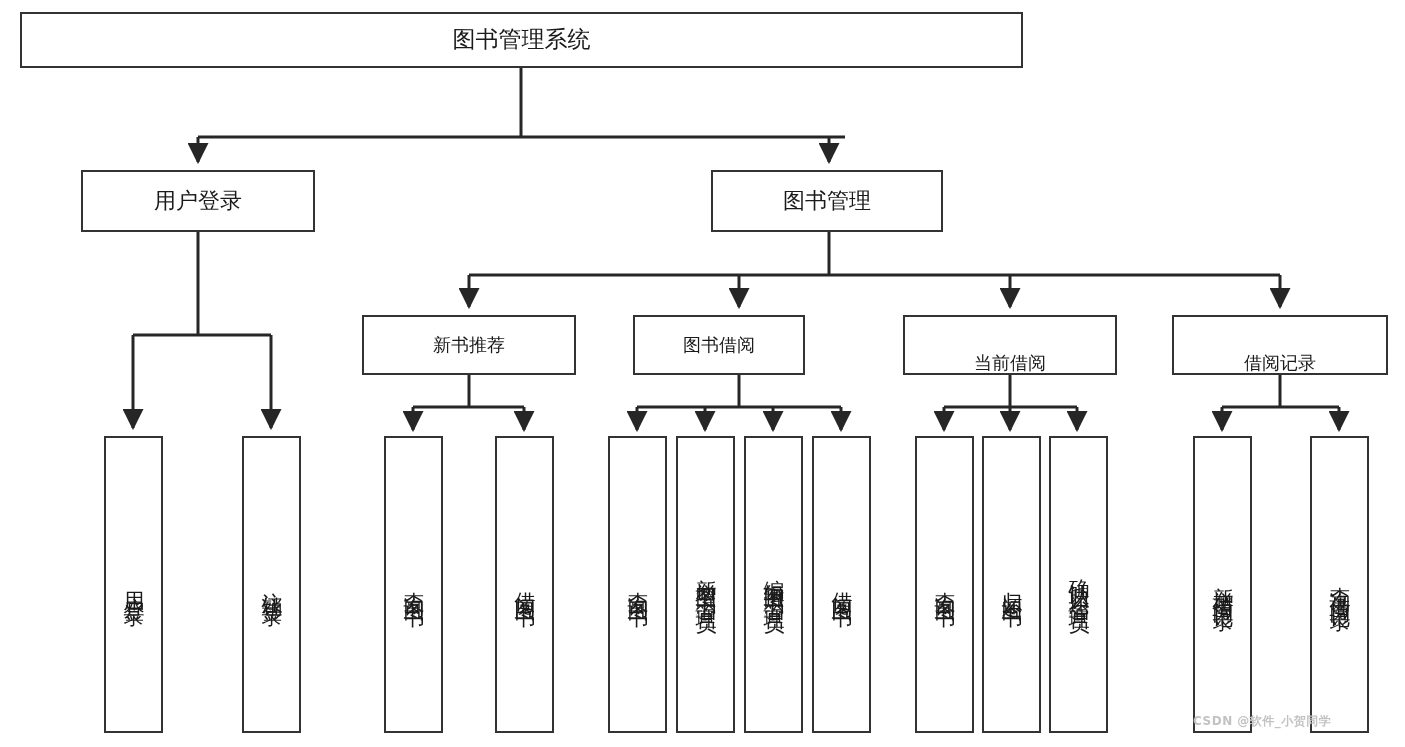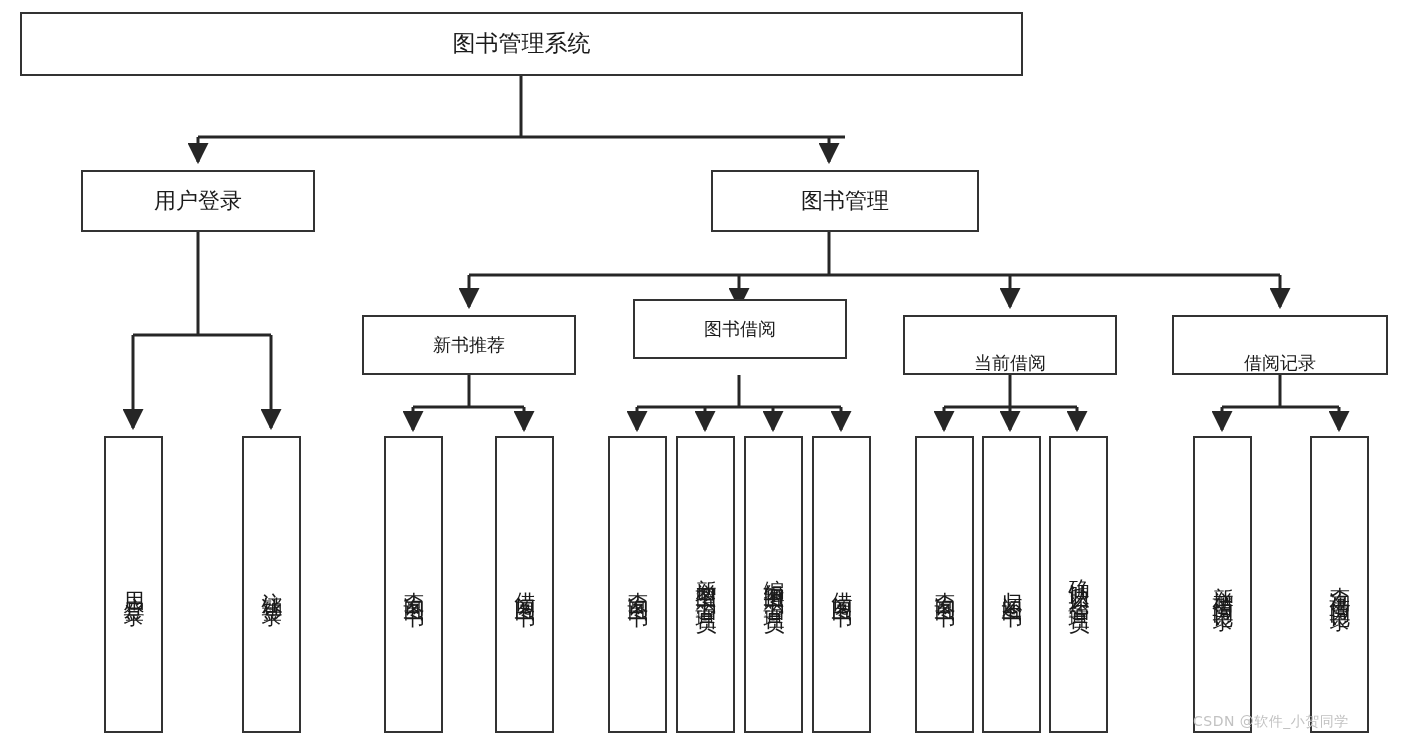--- a/index.html
+++ b/index.html
@@ -53,24 +53,25 @@
     font-size: 21px;
     writing-mode: vertical-rl;
     text-orientation: upright;
     letter-spacing: 5px;
     line-height: 1;
     white-space: nowrap;
   }
   .watermark {
     position: absolute;
     color: #c2c2c2;
-    font-size: 14px;
+    font-size: 12px;
     letter-spacing: 0.5px;
     white-space: nowrap;
     z-index: 5;
+    font-weight: bold;
   }
 </style>
 </head>
 <body>
 
 <div id="canvas">
 
   <svg id="wires" viewBox="0 0 1405 747" xmlns="http://www.w3.org/2000/svg">
     <defs>
       <marker id="arrow" viewBox="0 0 10 10" refX="9" refY="5" markerWidth="7" markerHeight="7" orient="auto-start-reverse">
@@ -114,35 +115,35 @@
       <path d="M 1010 407 L 1010 430" marker-end="url(#arrow)"></path>
       <path d="M 1077 407 L 1077 430" marker-end="url(#arrow)"></path>
 
       <path d="M 1280 375 L 1280 407"></path>
       <path d="M 1222 407 L 1339 407"></path>
       <path d="M 1222 407 L 1222 430" marker-end="url(#arrow)"></path>
       <path d="M 1339 407 L 1339 430" marker-end="url(#arrow)"></path>
     </g>
   </svg>
 
-  <div class="node root" style="left:20px; top:12px; width:1003px; height:64px;">
+  <div class="node root" style="left:20px; top:12px; width:1003px; height:56px;">
     <span class="lbl">图书管理系统</span>
   </div>
 
   <div class="node level2" style="left:81px; top:170px; width:234px; height:62px;">
     <span class="lbl">用户登录</span>
   </div>
-  <div class="node level2" style="left:711px; top:170px; width:268px; height:62px;">
+  <div class="node level2" style="left:711px; top:170px; width:232px; height:62px;">
     <span class="lbl">图书管理</span>
   </div>
 
   <div class="node level3" style="left:362px; top:315px; width:214px; height:60px;">
     <span class="lbl">新书推荐</span>
   </div>
-  <div class="node level3" style="left:633px; top:299px; width:214px; height:60px;">
+  <div class="node level3" style="left:633px; top:315px; width:172px; height:60px;">
     <span class="lbl">图书借阅</span>
   </div>
   <div class="node level3" style="left:903px; top:315px; width:214px; height:60px;align-items:flex-end;">
     <span class="lbl">当前借阅</span>
   </div>
   <div class="node level3" style="left:1172px; top:315px; width:216px; height:60px;align-items:flex-end;">
     <span class="lbl">借阅记录</span>
   </div>
 
   <div class="node leaf" style="left:104px; top:436px; width:59px; height:297px;">

